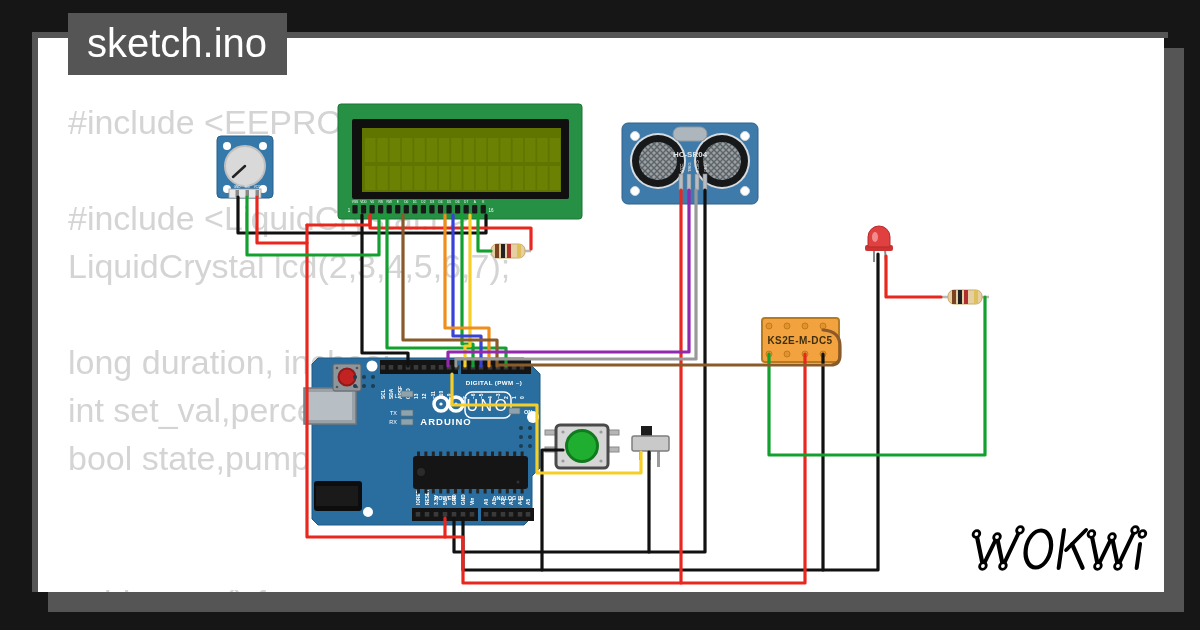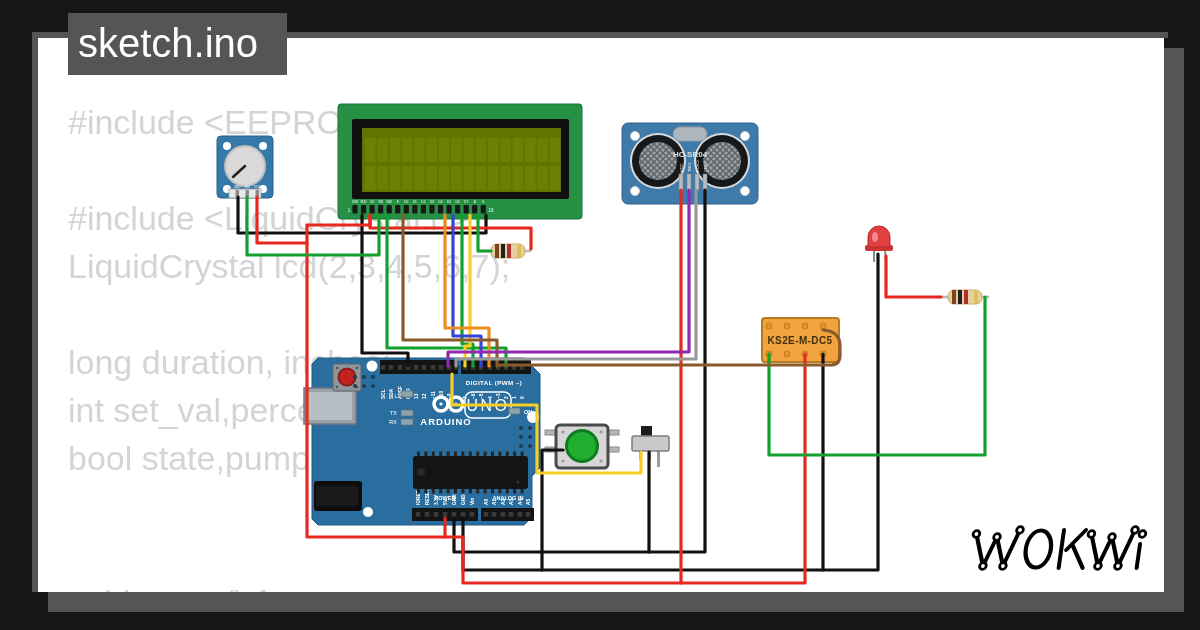--- a/index.html
+++ b/index.html
@@ -4,21 +4,21 @@
 <style>
   html,body{margin:0;padding:0;width:1200px;height:630px;overflow:hidden;
     background:#161616;font-family:"Liberation Sans",sans-serif;}
   .frame-top{position:absolute;left:32px;top:32px;width:1136px;height:6px;background:#555;}
   .frame-left{position:absolute;left:32px;top:32px;width:6px;height:560px;background:#555;}
   .frame-right{position:absolute;left:1164px;top:48px;width:20px;height:564px;background:#555;}
   .frame-bottom{position:absolute;left:48px;top:592px;width:1136px;height:20px;background:#555;}
   .canvas{position:absolute;left:38px;top:38px;width:1126px;height:554px;background:#fff;overflow:hidden;}
   #code{position:absolute;left:30px;top:60px;font-size:34px;line-height:48px;color:#d4d4d4;white-space:pre;}
   .title-box{position:absolute;left:68px;top:13px;width:219px;height:62px;background:#555;z-index:10;}
-  .title-box span{display:block;padding-left:10px;line-height:60px;font-size:40px;color:#fff;}
+  .title-box span{display:block;padding-left:19px;line-height:60px;font-size:40px;color:#fff;}
   #circuit{position:absolute;left:0;top:0;z-index:5;}
   text{font-family:"Liberation Sans",sans-serif;}
 </style>
 </head>
 <body>
 
 <div class="frame-top"></div>
 <div class="frame-left"></div>
 <div class="frame-right"></div>
 <div class="frame-bottom"></div>

